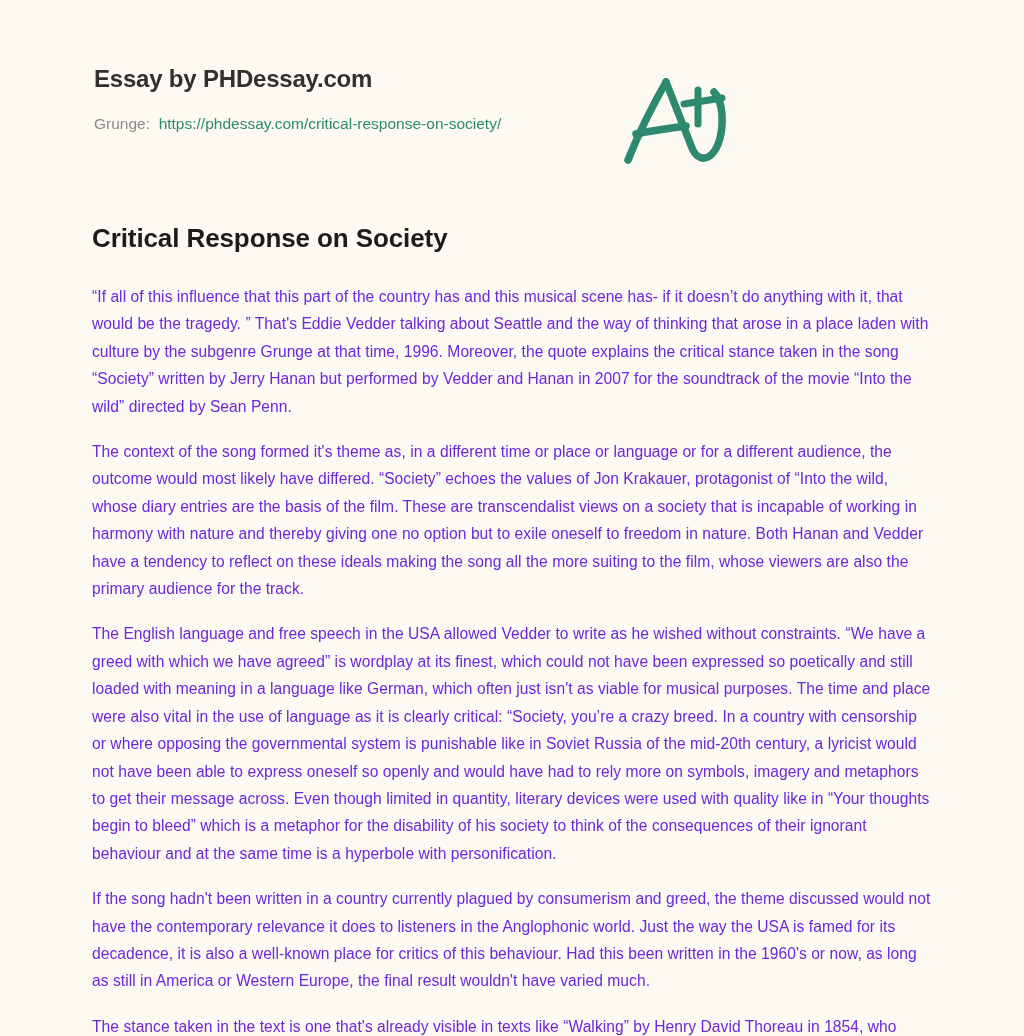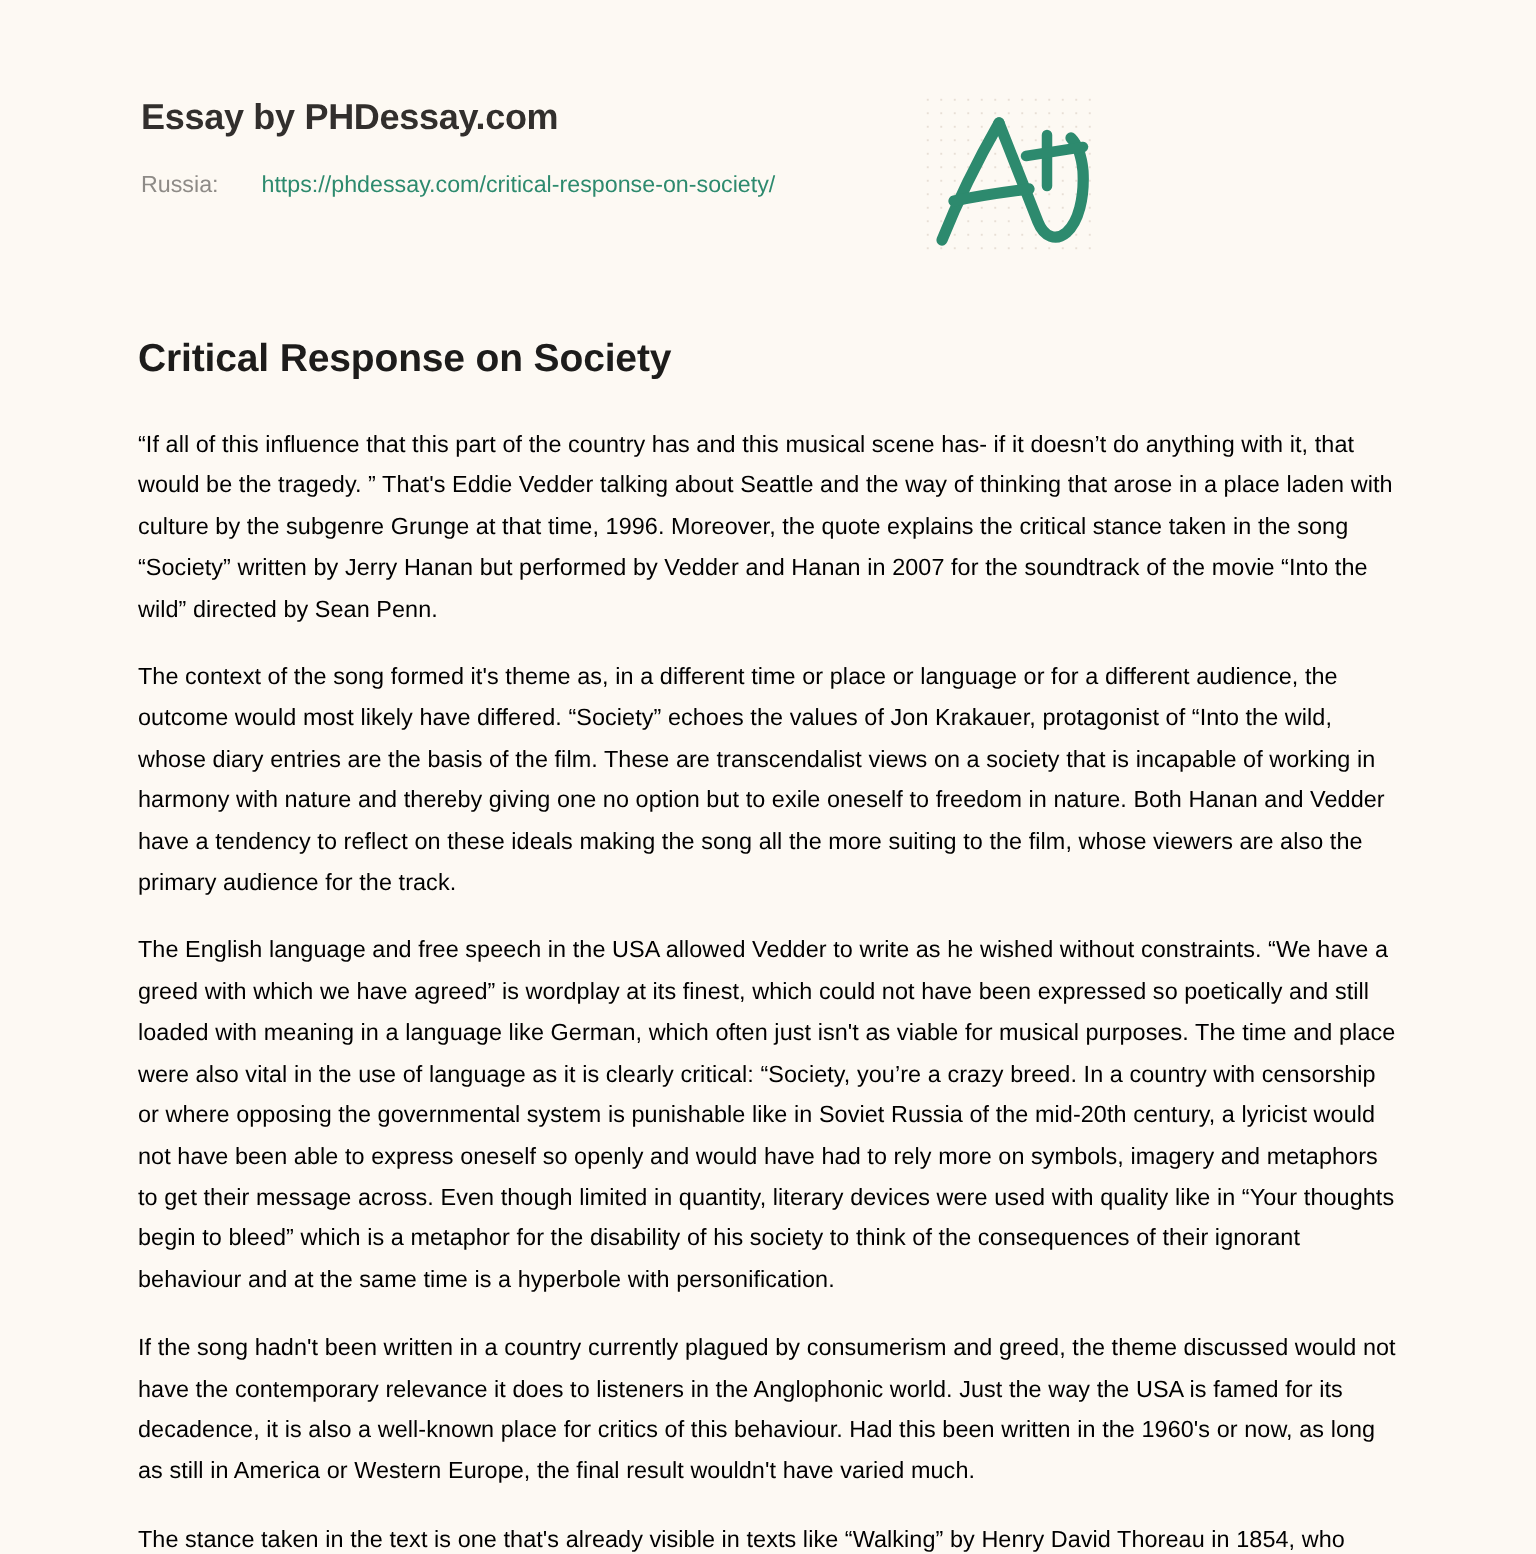--- a/index.html
+++ b/index.html
@@ -47,21 +47,20 @@
     padding-top: 20px;
     font-size: 15.5px;
     line-height: 20px;
     color: #8e8b87;
     white-space: nowrap;
   }
 
   .source-link {
     color: #2d8a6e;
     text-decoration: none;
-    margin-left: 20px;
   }
 
   
   .logo-wrap {
     position: absolute;
     right: 78px;
     top: 62px;
     width: 120px;
     height: 110px;
     background-image: radial-gradient(circle, rgba(150,120,95,0.20) 0.9px, rgba(0,0,0,0) 1px);
@@ -94,38 +93,38 @@
     position: absolute;
     left: 92px;
     top: 283px;
     width: 842px;
   }
 
   .article p {
     margin: 0 0 18px 0;
     font-size: 15.6px;
     line-height: 27.4px;
-    color: #000000;
+    color: #6d28d9;
     text-align: left;
     letter-spacing: 0.05px;
   }
 
   .article p:last-child {
     margin-bottom: 0;
   }
 </style>
 </head>
 <body>
 
 <div class="page">
 
   <div class="header">
     <div class="brand-line">Essay by PHDessay.com</div>
     <div class="source-line">
-      <span>Russia:</span>
+      <span>Grunge:</span>
       <span>&nbsp;</span><a class="source-link" href="#">https://phdessay.com/critical-response-on-society/</a>
     </div>
   </div>
 
   <div class="logo-wrap">
     <svg viewBox="0 0 120 110" xmlns="http://www.w3.org/2000/svg" aria-hidden="true">
       <g fill="none" stroke="#2d8a6e" stroke-linecap="round" stroke-linejoin="round">
 
         <path d="M14 98 C 22 78, 36 48, 52 20" stroke-width="7.5"></path>
 

